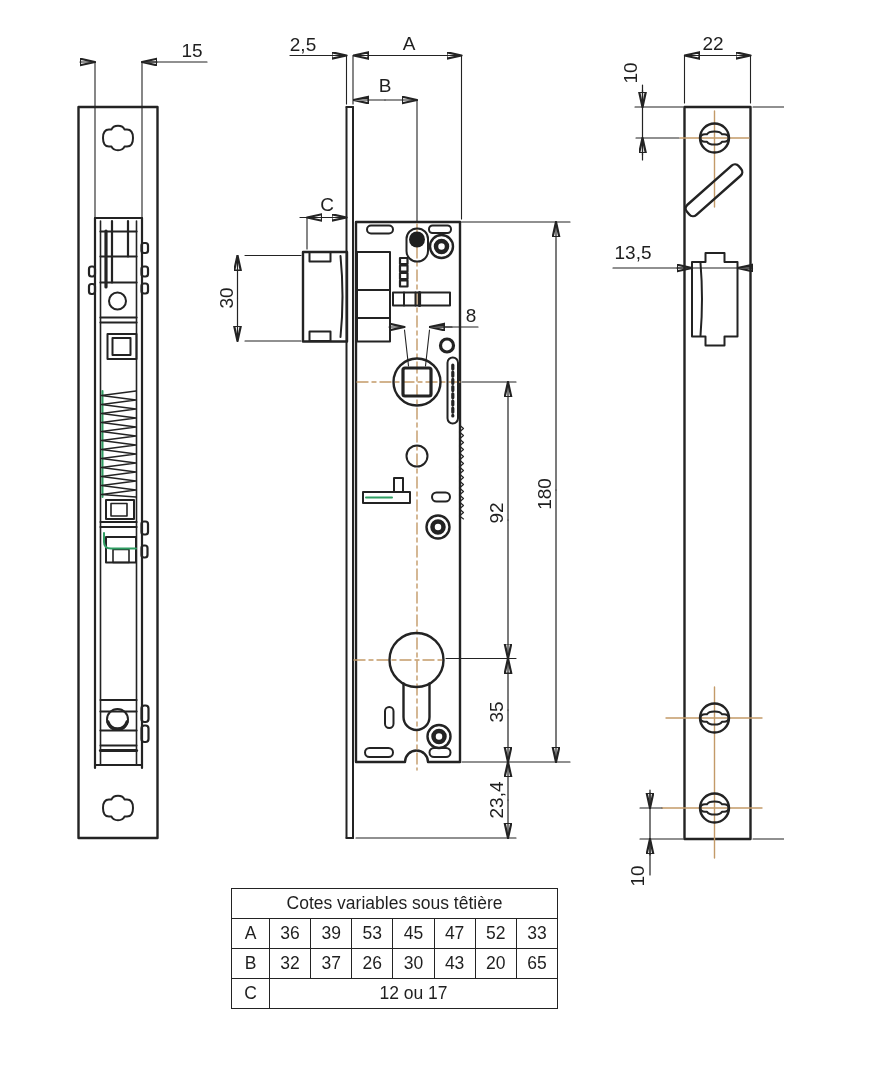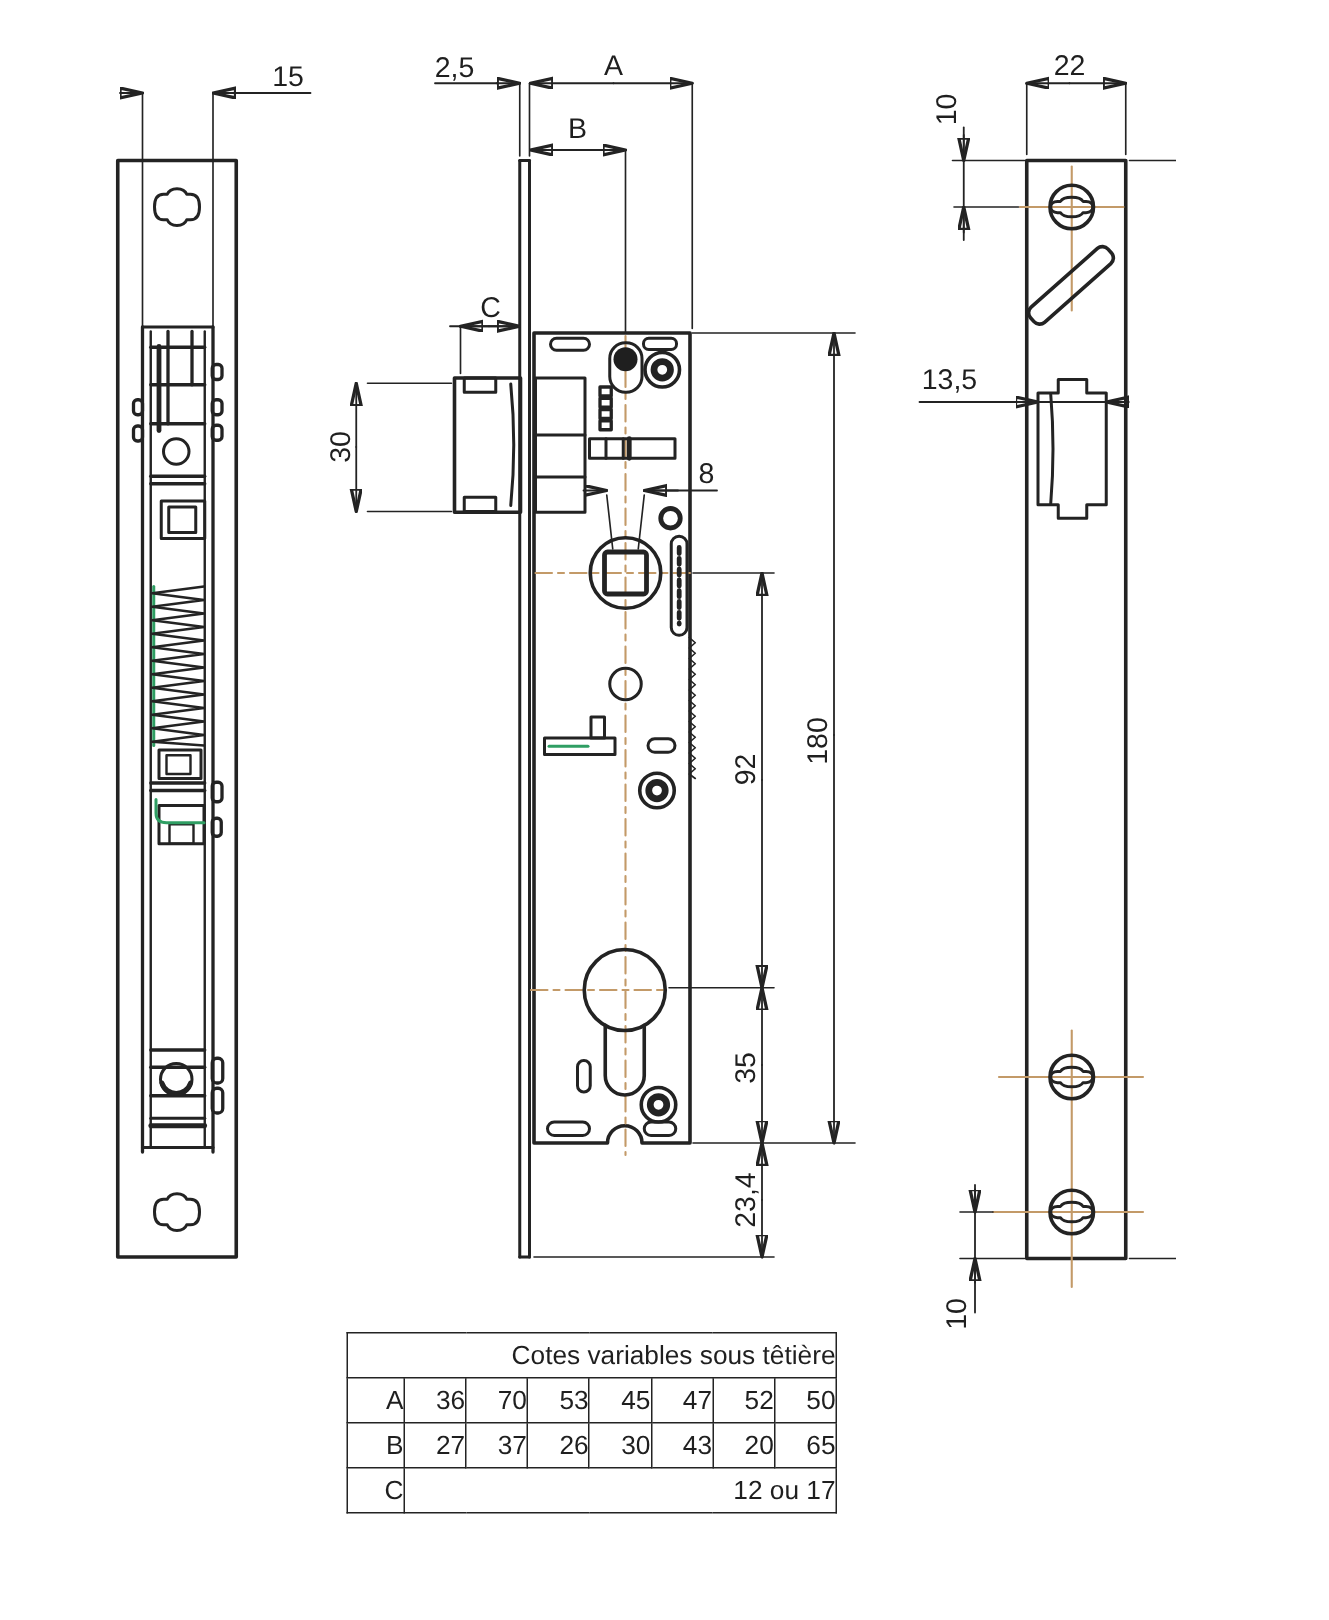--- a/index.html
+++ b/index.html
@@ -11,21 +11,21 @@
   .s3{stroke-width:3.2;} .s45{stroke-width:4.5;}
   .dim{stroke-width:1.2;} .ext{stroke-width:1.1;}
   .cl{stroke:#c39a68;stroke-width:1.4;}
   .cld{stroke:#c39a68;stroke-width:1.4;stroke-dasharray:11 4 4 4;}
   .grn{stroke:#2f9e63;stroke-width:2;}
   .blk{fill:#1f1f1f;stroke:none;}
   text{fill:#1f1f1f;stroke:none;font-family:"Liberation Sans",sans-serif;font-size:19px;}
   
   #vartable{position:absolute;left:231px;top:888px;border-collapse:collapse;table-layout:fixed;
             width:327px;background:#fff;}
-  #vartable td{border:1.8px solid #232323;text-align:right;vertical-align:middle;
+  #vartable td{border:1.8px solid #232323;text-align:center;vertical-align:middle;
                font-size:17.5px;color:#1f1f1f;padding:0;height:29px;}
 </style>
 </head>
 <body>
 
 <div id="stage">
 <svg width="886" height="1080" viewBox="0 0 886 1080">
   <defs>
     <marker id="ah" markerWidth="16" markerHeight="9" refX="15" refY="4" orient="auto" markerUnits="userSpaceOnUse">
       <path d="M0,0.7 L15,4 L0,7.3 Z" fill="#232323" stroke="none"></path>
@@ -325,30 +325,30 @@
         <col>
         <col>
       </colgroup>
   <tbody>
         <tr>
     <td colspan="8">Cotes variables sous têtière</td>
   </tr>
   <tr>
     <td>A</td>
     <td>36</td>
-    <td>70</td>
+    <td>39</td>
     <td>53</td>
     <td>45</td>
     <td>47</td>
     <td>52</td>
-    <td>50</td>
+    <td>33</td>
   </tr>
   <tr>
     <td>B</td>
-    <td>27</td>
+    <td>32</td>
     <td>37</td>
     <td>26</td>
     <td>30</td>
     <td>43</td>
     <td>20</td>
     <td>65</td>
   </tr>
   <tr>
     <td>C</td>
     <td colspan="7">12 ou 17</td>

